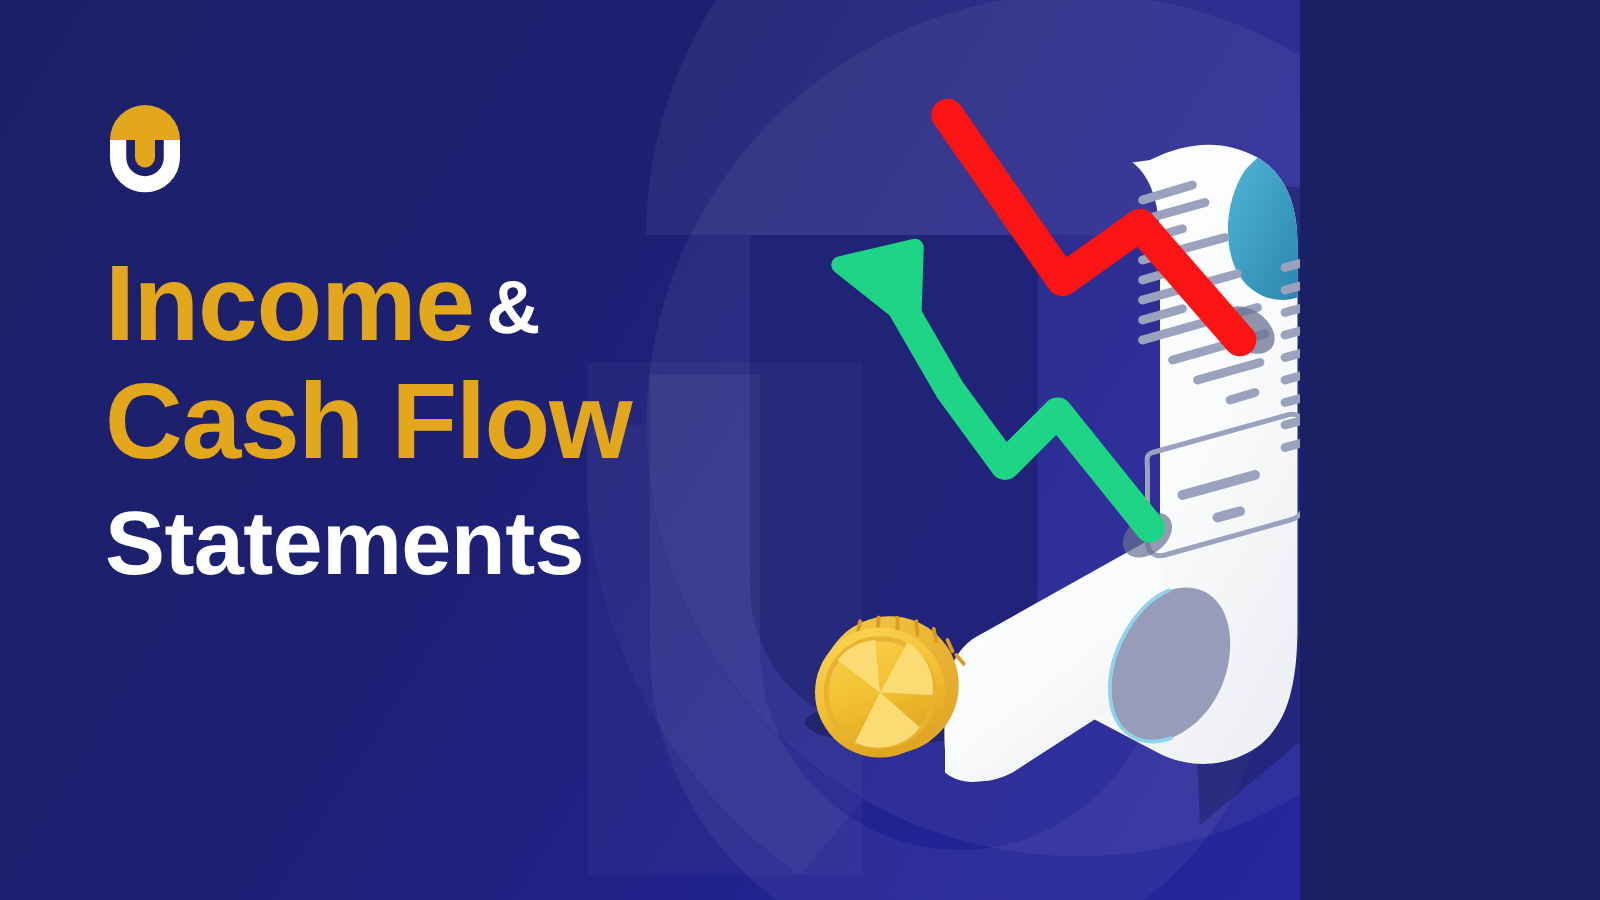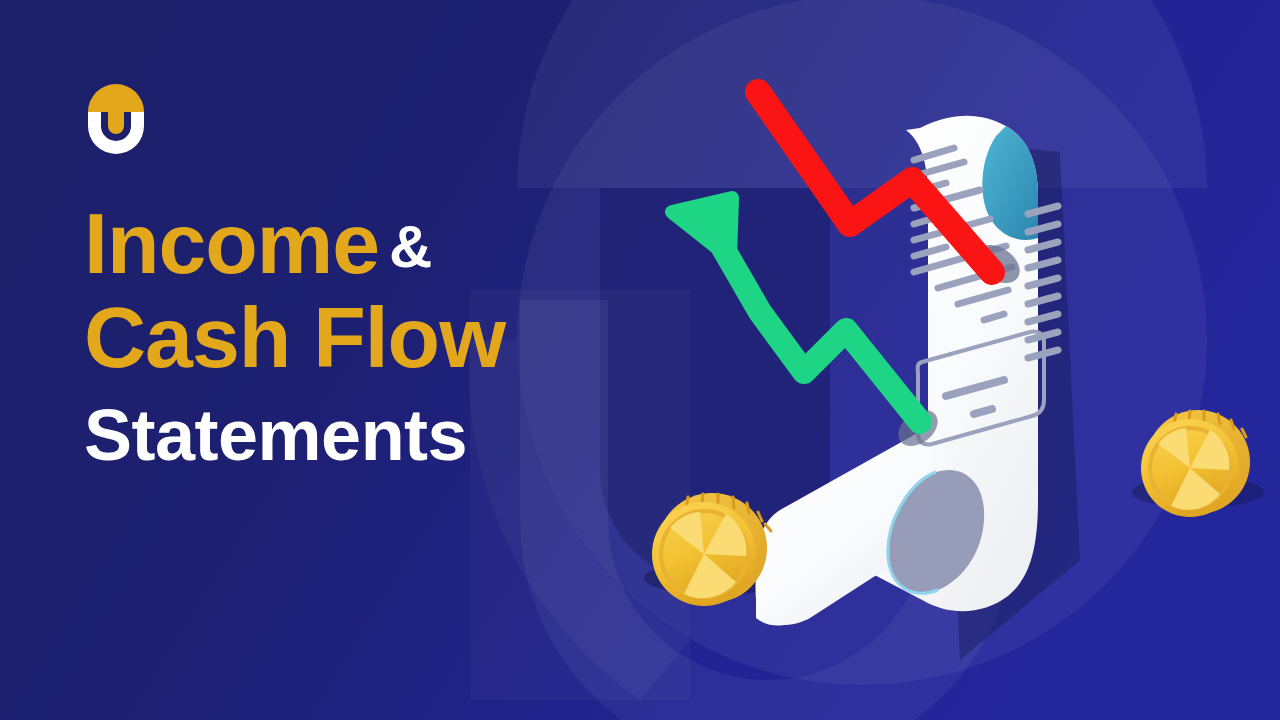--- a/index.html
+++ b/index.html
@@ -3,21 +3,21 @@
 <meta charset="utf-8">
 <title>Income &amp; Cash Flow Statements</title>
 <style>
   * { margin:0; padding:0; box-sizing:border-box; }
   html,body{
     width:1280px; height:720px; overflow:hidden;
     font-family:"Liberation Sans", sans-serif;
     background:#1b1f63;
   }
   #stage{
-    position:relative; width:1280px; height:720px; overflow:hidden;
+    position:relative; width:1040px; height:720px; overflow:hidden;
     background:linear-gradient(105deg,#1c2068 0%,#1d2070 38%,#222394 78%,#24269b 100%);
   }
 
   
   .bg-layer{ position:absolute; inset:0; overflow:hidden; }
 
   
   .headline{
     position:absolute; left:84px; top:200px; width:620px;
     z-index:40;

